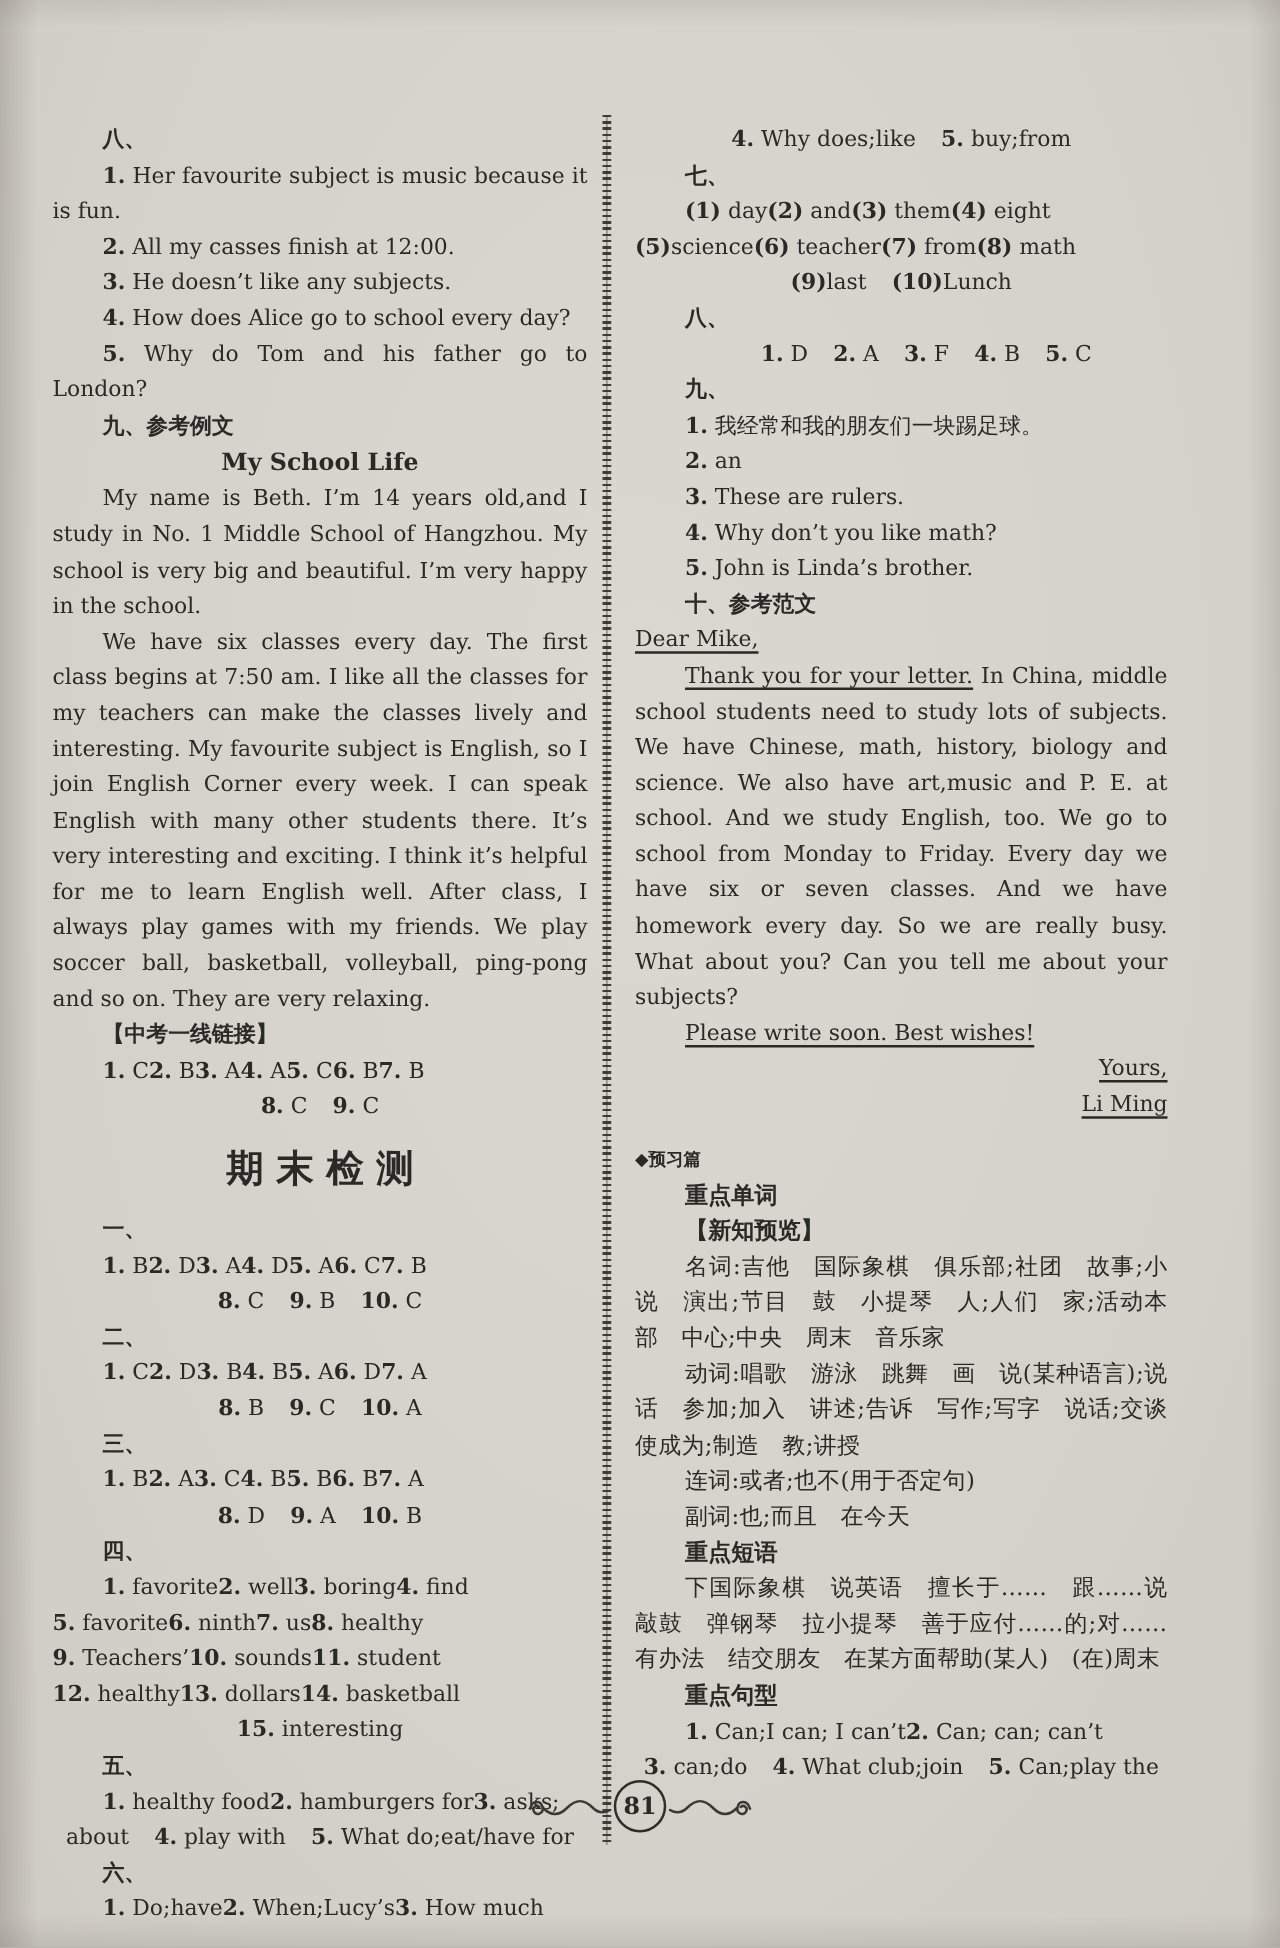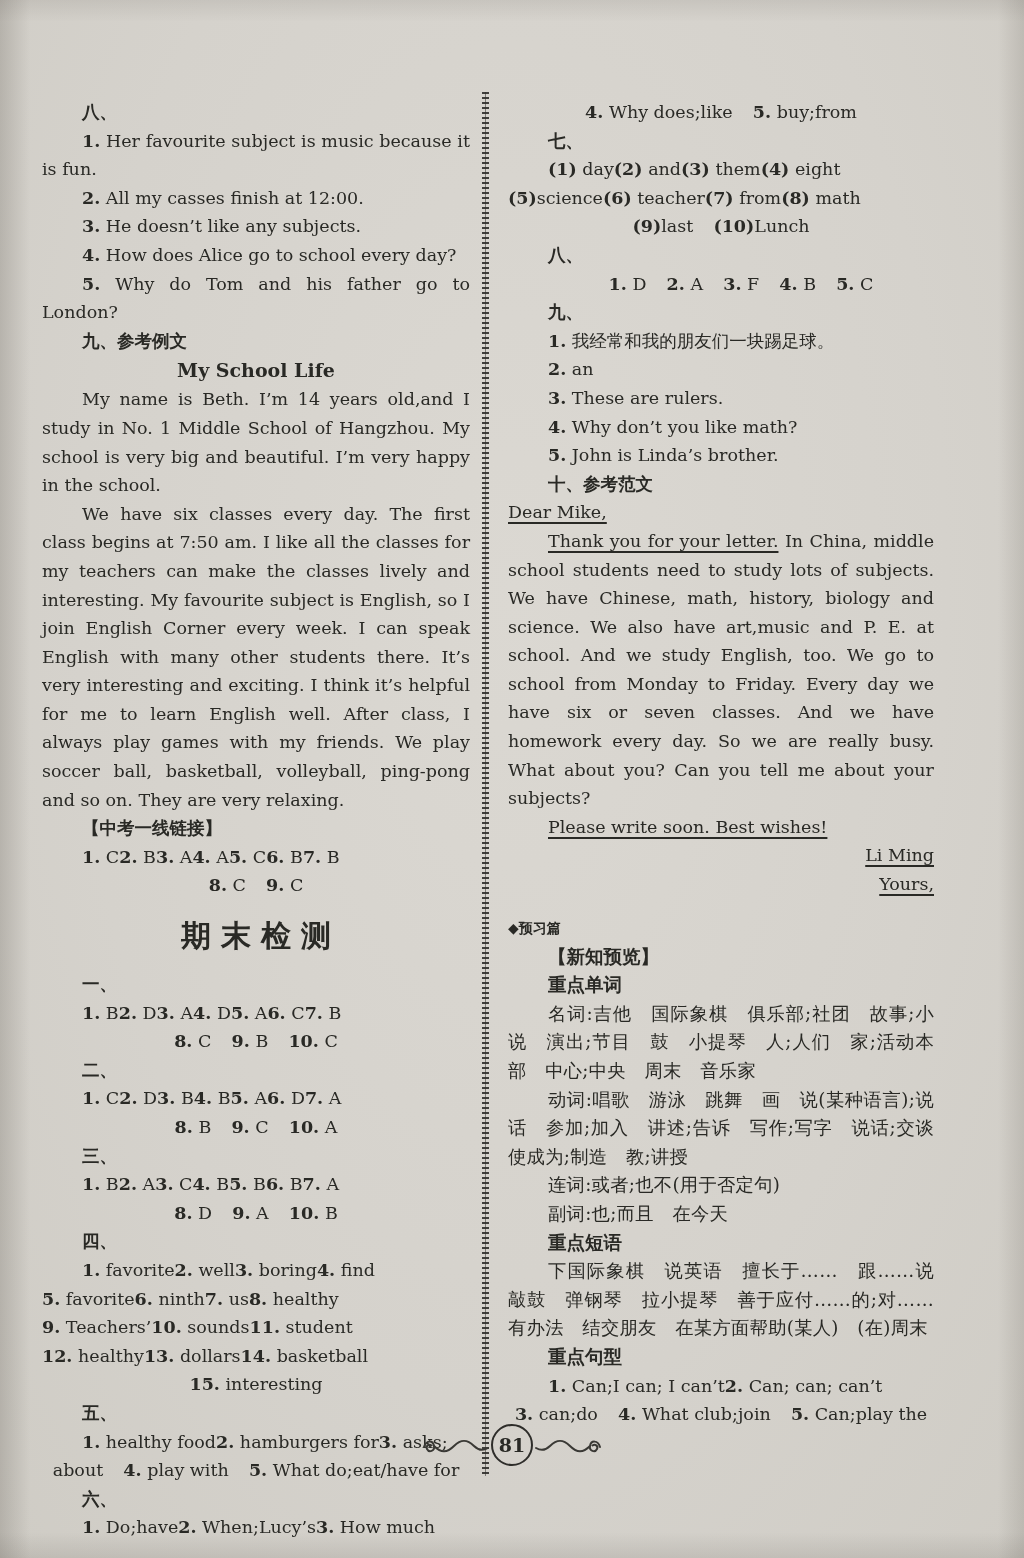--- a/index.html
+++ b/index.html
@@ -197,27 +197,27 @@
     <p class="item para"><b>2.</b> an</p>
     <p class="item para"><b>3.</b> These are rulers.</p>
     <p class="item para"><b>4.</b> Why don’t you like math?</p>
     <p class="item para"><b>5.</b> John is Linda’s brother.</p>
 
     <p class="sec-h">十、参考范文</p>
 
     <p class="salutation"><u>Dear Mike,</u></p>
     <p class="para ind"><u>Thank you for your letter.</u><span> In China, middle school students need to study lots of subjects. We have Chinese, math, history, biology and science. We also have art,music and P. E. at school. And we study English, too. We go to school from Monday to Friday. Every day we have six or seven classes. And we have homework every day. So we are really busy. What about you? Can you tell me about your subjects?</span></p>
     <p class="para ind"><u>Please write soon. Best wishes!</u></p>
+    <p class="signoff"><u>Yours,</u></p>
     <p class="signoff"><u>Li Ming</u></p>
-    <p class="signoff"><u>Yours,</u></p>
 
     <p class="preview-h">◆预习篇</p>
 
+    <p class="sub-h">重点单词</p>
     <p class="sub-h">【新知预览】</p>
-    <p class="sub-h">重点单词</p>
     <p class="para cjk ind">名词:吉他　国际象棋　俱乐部;社团　故事;小说　演出;节目　鼓　小提琴　人;人们　家;活动本部　中心;中央　周末　音乐家</p>
     <p class="para cjk ind">动词:唱歌　游泳　跳舞　画　说(某种语言);说话　参加;加入　讲述;告诉　写作;写字　说话;交谈　使成为;制造　教;讲授</p>
     <p class="para cjk ind">连词:或者;也不(用于否定句)</p>
     <p class="para cjk ind">副词:也;而且　在今天</p>
     <p class="sub-h">重点短语</p>
     <p class="para cjk ind">下国际象棋　说英语　擅长于……　跟……说　敲鼓　弹钢琴　拉小提琴　善于应付……的;对……有办法　结交朋友　在某方面帮助(某人)　(在)周末</p>
     <p class="sub-h">重点句型</p>
     <div class="spread ind">
         <span><b>1.</b> Can;I can; I can’t</span>
         <span><b>2.</b> Can; can; can’t</span>

